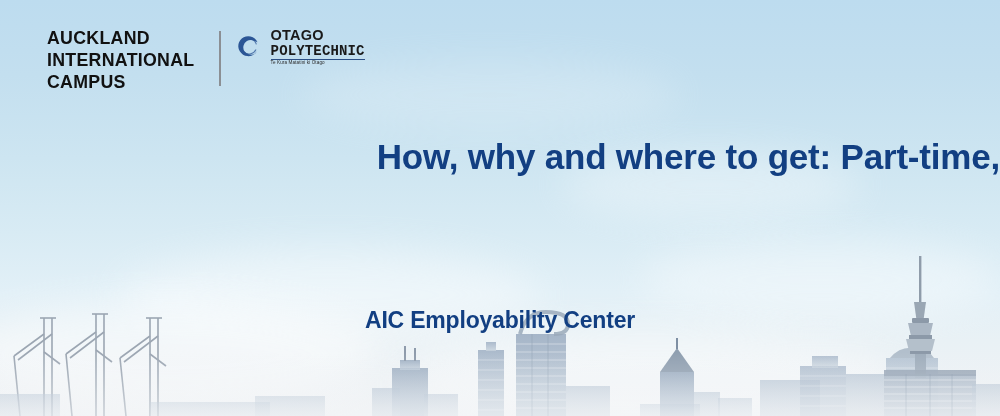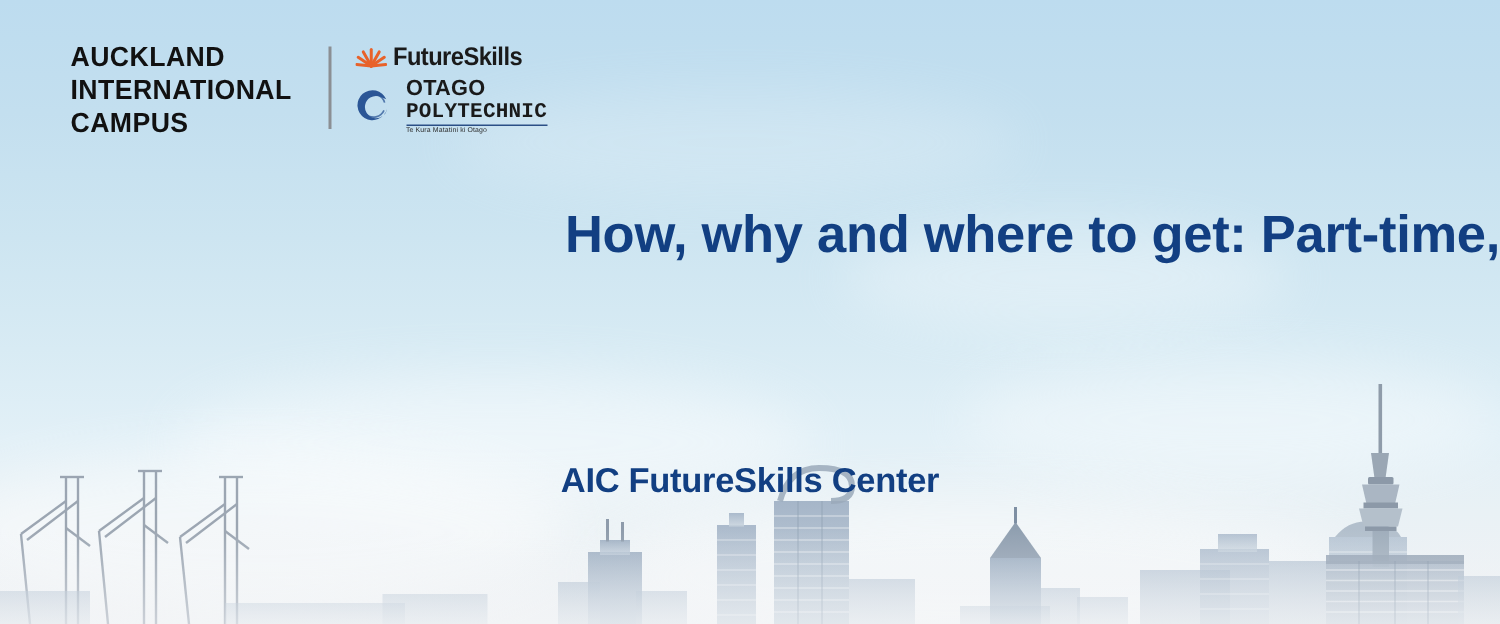--- a/index.html
+++ b/index.html
@@ -322,48 +322,34 @@
   <div id="logobar">
 
     <div id="aic-wordmark">AUCKLAND
 INTERNATIONAL
 CAMPUS</div>
 
     <div id="logo-divider"></div>
 
     <div id="partner-logos">
 
-      <div class="futureskills-row">
-        <svg width="21" height="16" viewBox="0 0 21 16">
-          <g stroke="#e8622a" stroke-width="2" stroke-linecap="round">
-            <path d="M10.5 14 L10.5 3"></path>
-            <path d="M10.5 14 L5.2 4.6"></path>
-            <path d="M10.5 14 L15.8 4.6"></path>
-            <path d="M10.5 14 L1.8 8.2"></path>
-            <path d="M10.5 14 L19.2 8.2"></path>
-            <path d="M10.5 14 L0.8 13"></path>
-            <path d="M10.5 14 L20.2 13"></path>
-          </g>
-        </svg>
-        <span class="fs-text">FutureSkills</span>
-      </div>
 
       <div class="otago-row">
         <svg width="24" height="24" viewBox="0 0 24 24">
           <path d="M20.5 7.2 A10 10 0 1 0 21 13.6 A7.4 7.4 0 1 1 15.6 5.2" fill="#2b5696"></path>
           <path d="M19.4 9.4 A7.6 7.6 0 1 0 19 14.6" fill="none" stroke="#2b5696" stroke-width="1.1" opacity=".75"></path>
         </svg>
         <div class="otago-text">
           <span class="otago-name">OTAGO</span>
           <span class="otago-sub">POLYTECHNIC</span>
           <span class="otago-maori">Te Kura Matatini ki Otago</span>
         </div>
       </div>
 
     </div>
   </div>
 
   <div class="heading-line" id="title-line-1">How, why and where to get: Part-time,</div>
 
 
-  <div class="heading-line" id="subtitle">AIC FutureSkills Center</div>
+  <div class="heading-line" id="subtitle">AIC Employability Center</div>
 
 </div>
 
 </body></html>

